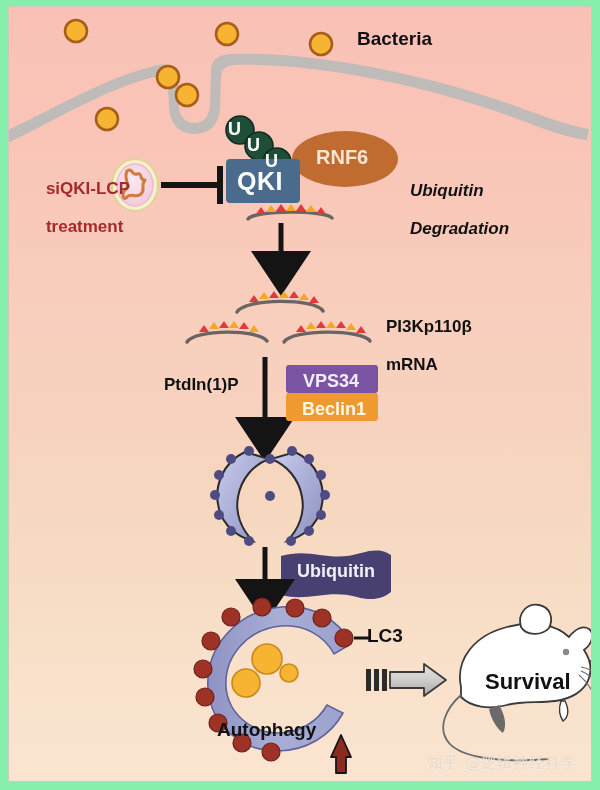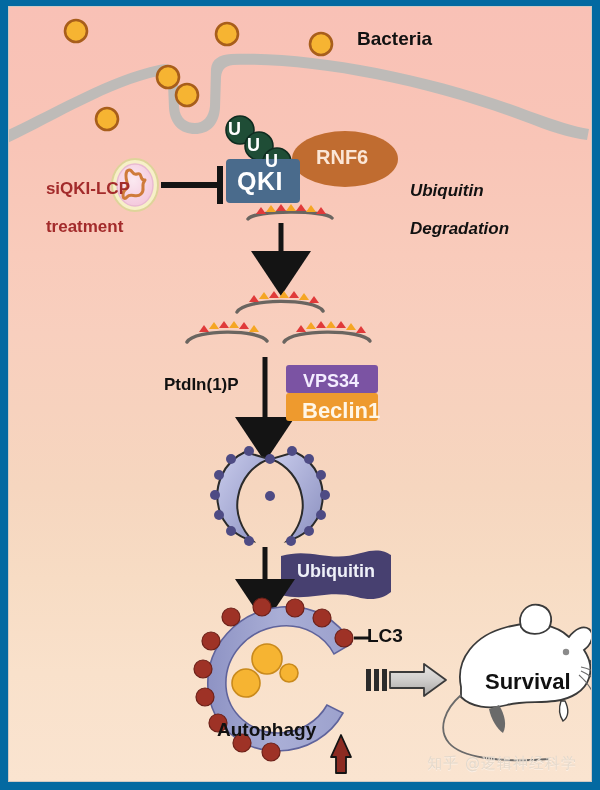--- a/index.html
+++ b/index.html
@@ -1,19 +1,19 @@
 <!DOCTYPE html>
 <html><head>
 <meta charset="utf-8">
 <style>
   html,body{margin:0;padding:0;background:#ffffff;}
   body{font-family:"Liberation Sans",sans-serif;}
   #fig{
     position:relative;width:600px;height:790px;overflow:hidden;
-    background:#0369a1;
+    background:#86efac;
   }
   
   #panel{
     position:absolute;left:8px;top:6px;width:584px;height:776px;
     background:linear-gradient(to bottom,
       #f9c1b6 0%,
       #f9c5b7 18%,
       #f9cbbb 32%,
       #f8cfbe 42%,
       #f7d2be 52%,
@@ -280,26 +280,30 @@
 
   <div class="lbl" style="left:219px;top:112px;font-size:18px;color:#ffffff;">U</div>
   <div class="lbl" style="left:238px;top:128px;font-size:18px;color:#ffffff;">U</div>
   <div class="lbl" style="left:256px;top:144px;font-size:18px;color:#ffffff;">U</div>
 
   <div class="lbl" style="left:382px;top:155px;font-size:17px;font-style:italic;">
     <span>Ubiquitin</span><br>
     <span>Degradation</span>
   </div>
 
+  <div class="lbl" style="left:358px;top:291px;font-size:17px;">
+    <span>PI3Kp110β</span><br>
+    <span>mRNA</span>
+  </div>
 
   <div class="lbl" style="left:155px;top:368px;font-size:17px;">PtdIn(1)P</div>
 
   <div class="lbl" style="left:294px;top:364px;font-size:18px;color:#f3ecff;">VPS34</div>
 
-  <div class="lbl" style="left:293px;top:392px;font-size:22px;color:#fff6e6;">Beclin1</div>
+  <div class="lbl" style="left:293px;top:392px;font-size:18px;color:#fff6e6;">Beclin1</div>
 
   <div class="lbl" style="left:288px;top:554px;font-size:18px;color:#eef0f8;">Ubiquitin</div>
 
   <div class="lbl" style="left:358px;top:618px;font-size:19px;">LC3</div>
 
   <div class="lbl" style="left:208px;top:712px;font-size:19px;">Autophagy</div>
 
   <div class="lbl" style="left:476px;top:663px;font-size:22px;">Survival</div>
 
   <div class="wm">知乎 @逻辑神经科学</div>

